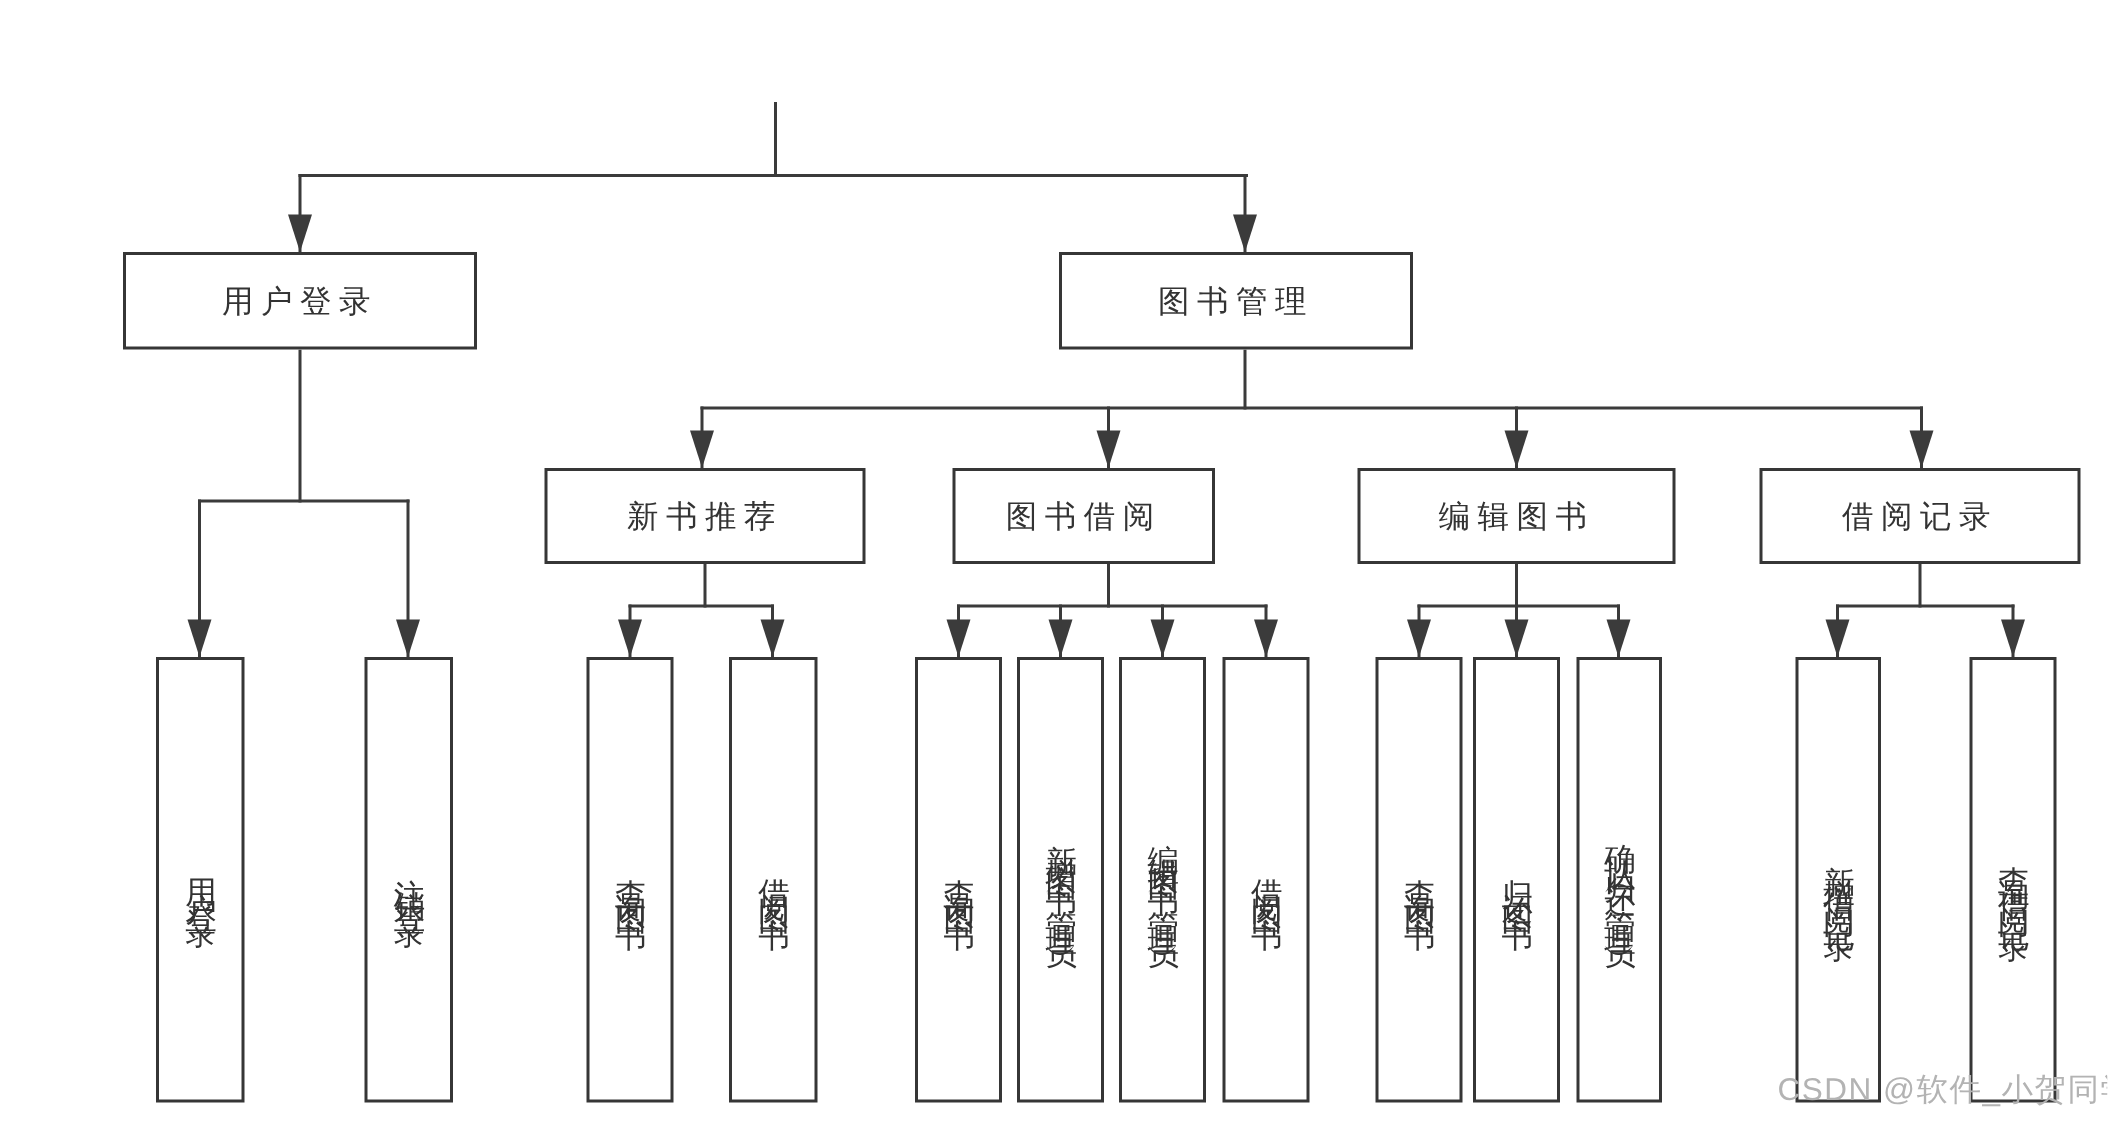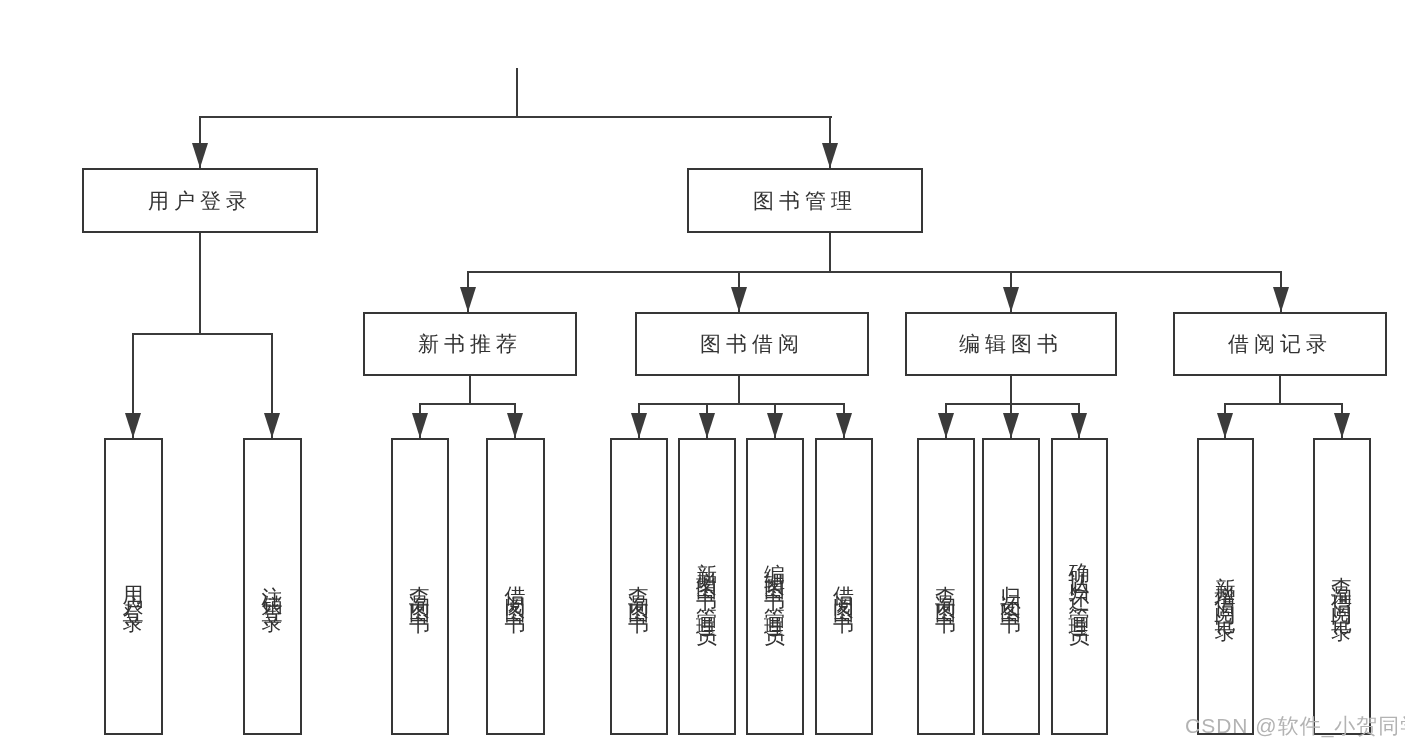--- a/index.html
+++ b/index.html
@@ -125,28 +125,28 @@
   <div class="arr" style="left:938px;  top:413px;"></div>
   <div class="arr" style="left:1003px; top:413px;"></div>
   <div class="arr" style="left:1071px; top:413px;"></div>
   <div class="arr" style="left:1217px; top:413px;"></div>
   <div class="arr" style="left:1334px; top:413px;"></div>
 
 
   <div class="box" style="left:82px; top:168px; width:236px; height:65px;">
     <span class="hlabel">用户登录</span>
   </div>
-  <div class="box" style="left:687px; top:168px; width:236px; height:65px;text-align:right;">
+  <div class="box" style="left:706px; top:168px; width:236px; height:65px;text-align:right;">
     <span class="hlabel">图书管理</span>
   </div>
 
   <div class="box" style="left:363px; top:312px; width:214px; height:64px;">
     <span class="hlabel">新书推荐</span>
   </div>
-  <div class="box" style="left:635px; top:312px; width:234px; height:64px;">
+  <div class="box" style="left:635px; top:312px; width:175px; height:64px;">
     <span class="hlabel">图书借阅</span>
   </div>
   <div class="box" style="left:905px; top:312px; width:212px; height:64px;">
     <span class="hlabel">编辑图书</span>
   </div>
   <div class="box" style="left:1173px; top:312px; width:214px; height:64px;">
     <span class="hlabel">借阅记录</span>
   </div>
 
   <div class="box" style="left:104px; top:438px; width:59px; height:297px;">

